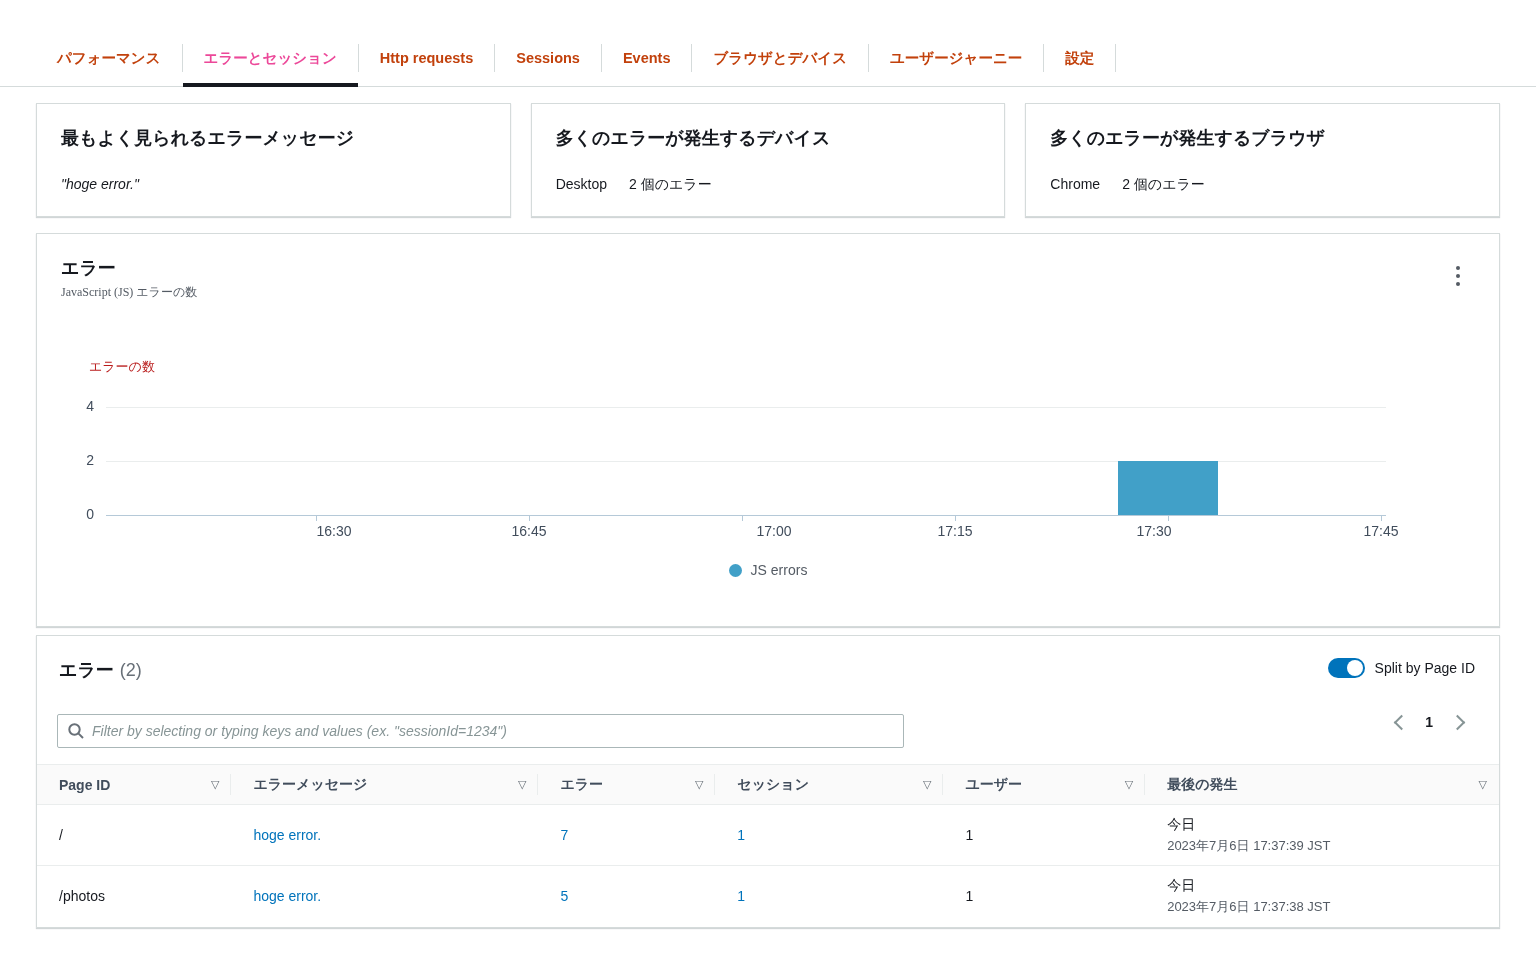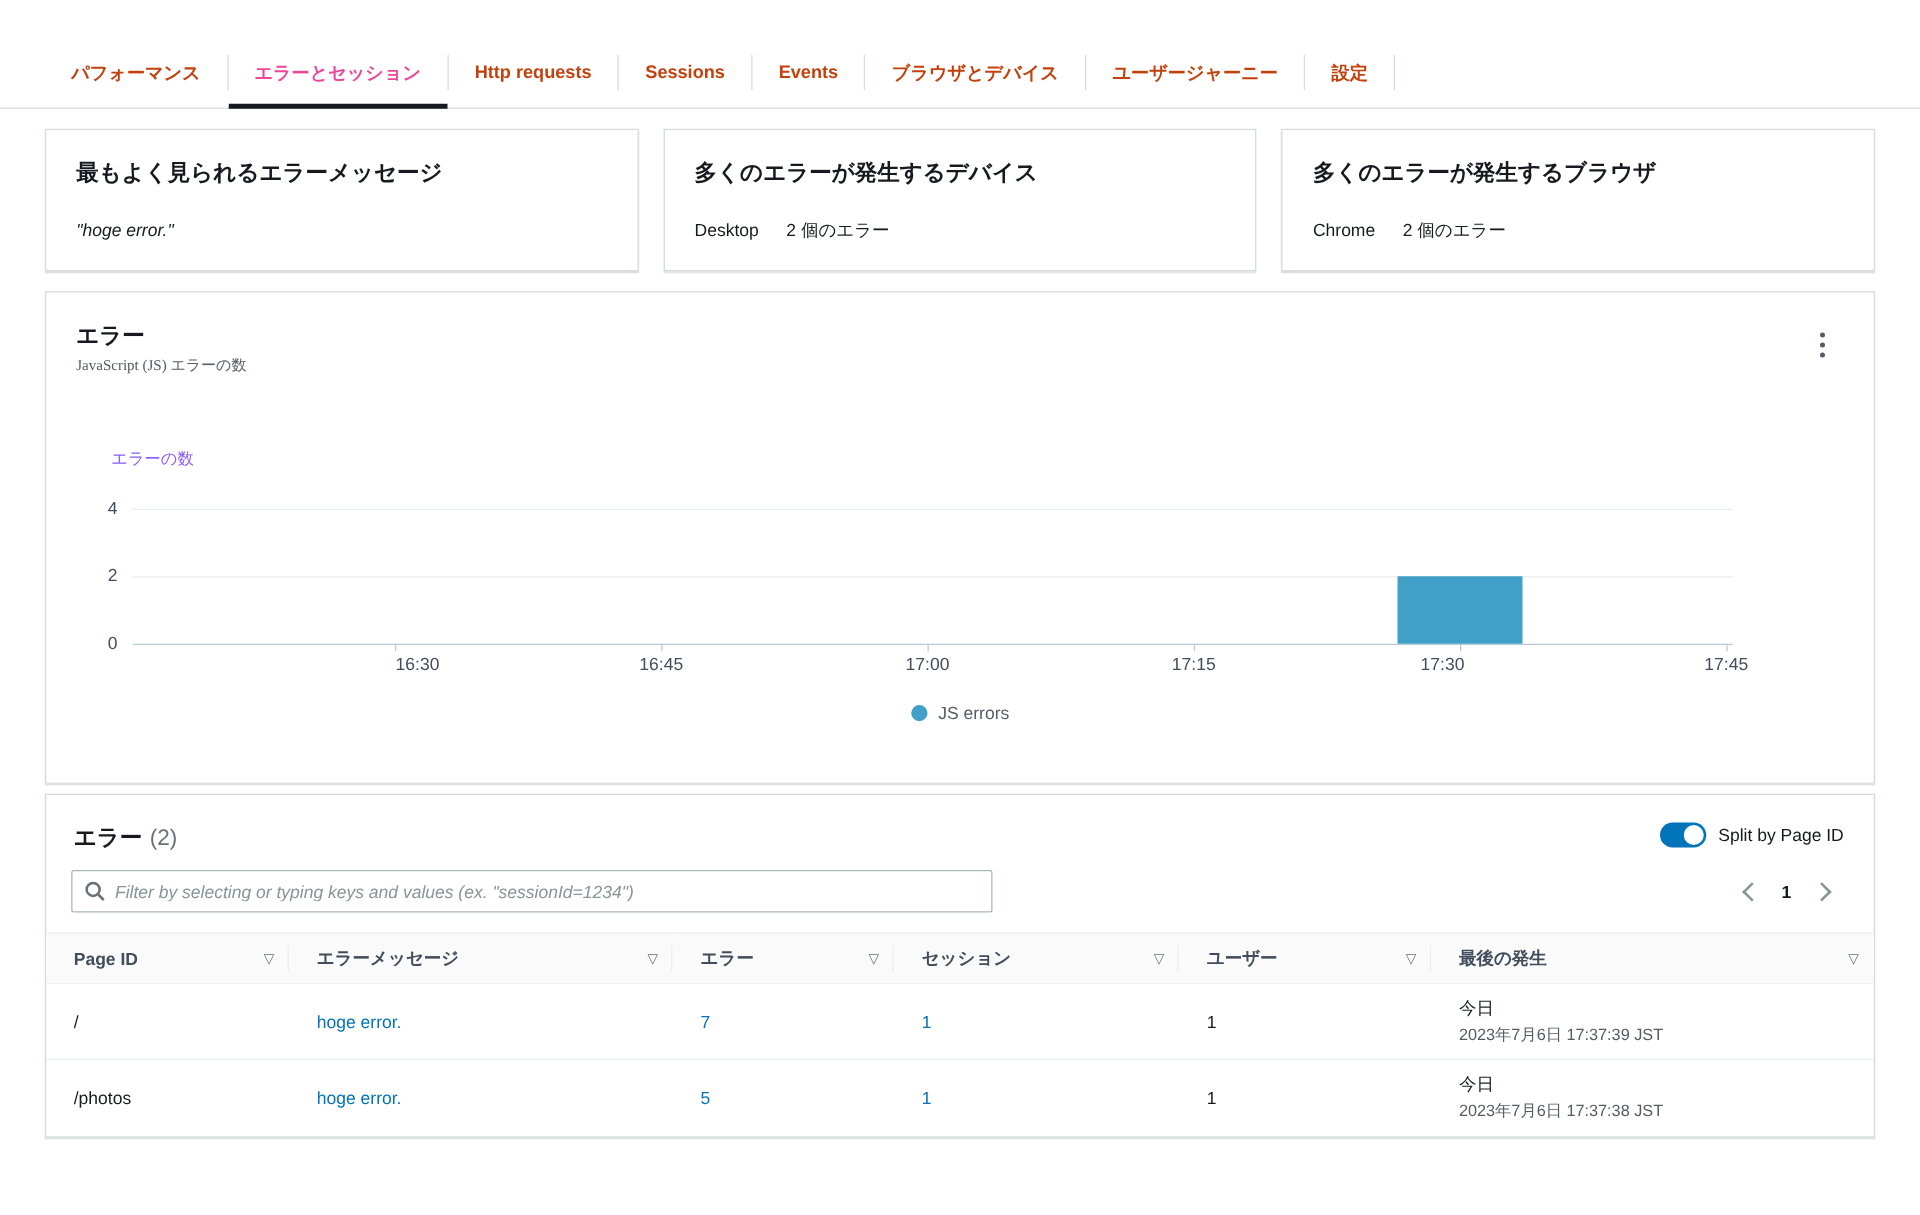--- a/index.html
+++ b/index.html
@@ -31,21 +31,21 @@
   
   .chart-panel { height:394px; }
   .chart-panel .panel-head { padding:22px 24px 0 24px; }
   .panel-title { font-size:18px; font-weight:700; }
   .panel-sub { font-size:12px; color:#545b64; margin-top:4px;font-family:Liberation Serif, serif; }
   .kebab { position:absolute; top:30px; right:32px; width:18px; height:24px;
     display:flex; flex-direction:column; align-items:center; justify-content:space-between;
     cursor:pointer; padding:2px 0; }
   .kebab i { width:4px; height:4px; border-radius:50%; background:#545b64; }
 
-  .ylabel { position:absolute; left:52px; top:124px; font-size:13px; color:#8b5cf6; }
+  .ylabel { position:absolute; left:52px; top:124px; font-size:13px; color:#b91c1c; }
   .plot { position:absolute; left:69px; top:173px; width:1280px; height:108px; }
   .gridline { position:absolute; left:0; right:0; height:1px; background:#eaeded; }
   .gridline.baseline { background:#b5c9d8; }
   .ytick { position:absolute; left:-48px; width:36px; text-align:right;
     font-size:14px; color:#414d5c; }
   .xtick { position:absolute; top:116px; transform:translateX(-50%);
     font-size:14px; color:#414d5c; }
   .xtickmark { position:absolute; top:108px; width:1px; height:6px; background:#b5c9d8; }
   .bar { position:absolute; }
   .legend { position:absolute; left:0; right:0; top:328px; display:flex;
@@ -62,21 +62,21 @@
   .toggle-wrap { display:flex; align-items:center; gap:10px; cursor:pointer; }
   .toggle { width:37px; height:20px; border-radius:10px; background:#aab7b8; position:relative; }
   .toggle.on { background:#0073bb; }
   .toggle .knob { position:absolute; top:2px; left:2px; width:16px; height:16px;
     border-radius:50%; background:#fff; }
   .toggle.on .knob { left:auto; right:2px; }
   .toggle-label { font-size:14px; color:#16191f; }
 
   .tp-filterrow { display:flex; align-items:center; justify-content:space-between;
     padding:14px 24px 0 20px; }
-  .filter-box { position:relative; width:737px; }
+  .filter-box { position:relative; width:847px;margin-top:18px; }
   .filter-box input { width:100%; height:34px; border:1px solid #aab7b8; border-radius:2px;
     padding:0 10px 0 34px; font-size:14px; font-style:italic; color:#16191f;
     font-family:"Liberation Sans","DejaVu Sans",sans-serif; outline:none; }
   .filter-box input::placeholder { color:#879596; font-style:italic; }
   .search-icon { position:absolute; left:10px; top:8px; }
   .pager { display:flex; align-items:center; gap:18px; padding-right:8px; }
   .pg-btn { width:16px; height:16px; position:relative; cursor:pointer; }
   .pg-btn::before { content:""; position:absolute; top:3px; width:9px; height:9px;
     border-top:2px solid #879596; border-right:2px solid #879596; }
   .pg-prev::before { left:5px; transform:rotate(-135deg); }
@@ -164,21 +164,21 @@
       <div class="ytick" style="top: -9px;">4</div>
       <div class="gridline" style="top: 54px;"></div>
       <div class="ytick" style="top: 45px;">2</div>
       <div class="gridline baseline" style="top: 108px;"></div>
       <div class="ytick" style="top: 99px;">0</div>
       <div class="xtickmark" style="left: 210px;"></div>
       <div class="xtick" style="left: 228px;">16:30</div>
       <div class="xtickmark" style="left: 423px;"></div>
       <div class="xtick" style="left: 423px;">16:45</div>
       <div class="xtickmark" style="left: 636px;"></div>
-      <div class="xtick" style="left: 636px;">17:00</div>
+      <div class="xtick" style="left: 668px;">17:00</div>
       <div class="xtickmark" style="left: 849px;"></div>
       <div class="xtick" style="left: 849px;">17:15</div>
       <div class="xtickmark" style="left: 1062px;"></div>
       <div class="xtick" style="left: 1048px; text-align: center;">17:30</div>
       <div class="xtickmark" style="left: 1275px;"></div>
       <div class="xtick" style="left: 1275px;">17:45</div>
       <div class="bar" style="left: 1012px; width: 100px; top: 54px; height: 54px; background: rgb(65, 160, 200);"></div>
     </div>
   <div class="legend">
       <div class="dot" style="background: rgb(65, 160, 200);"></div>

